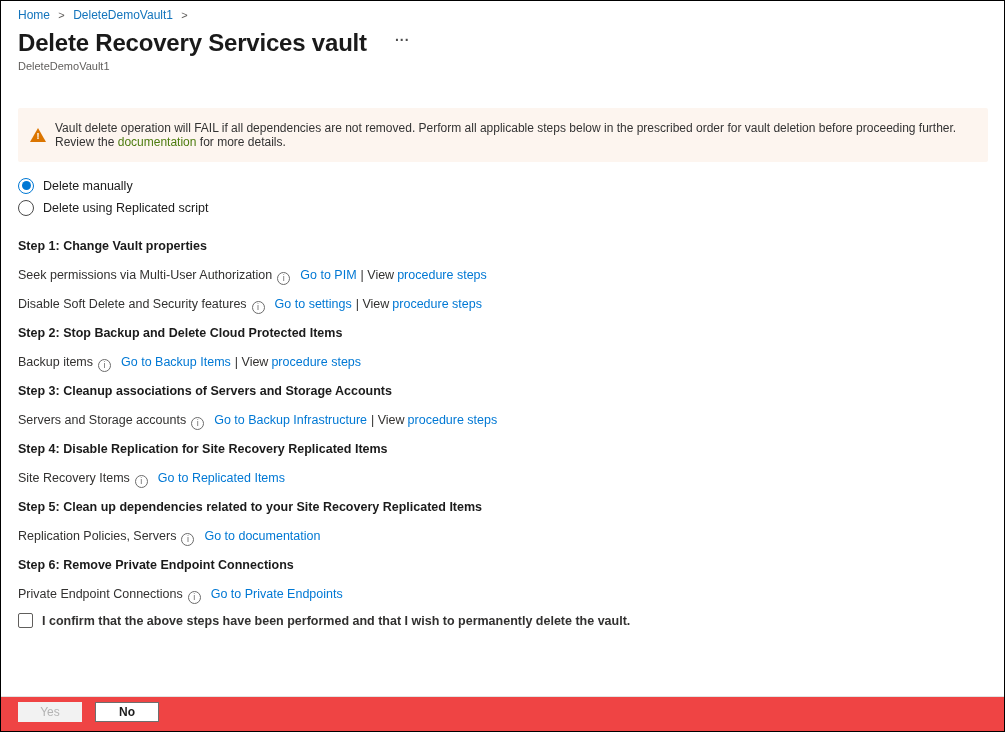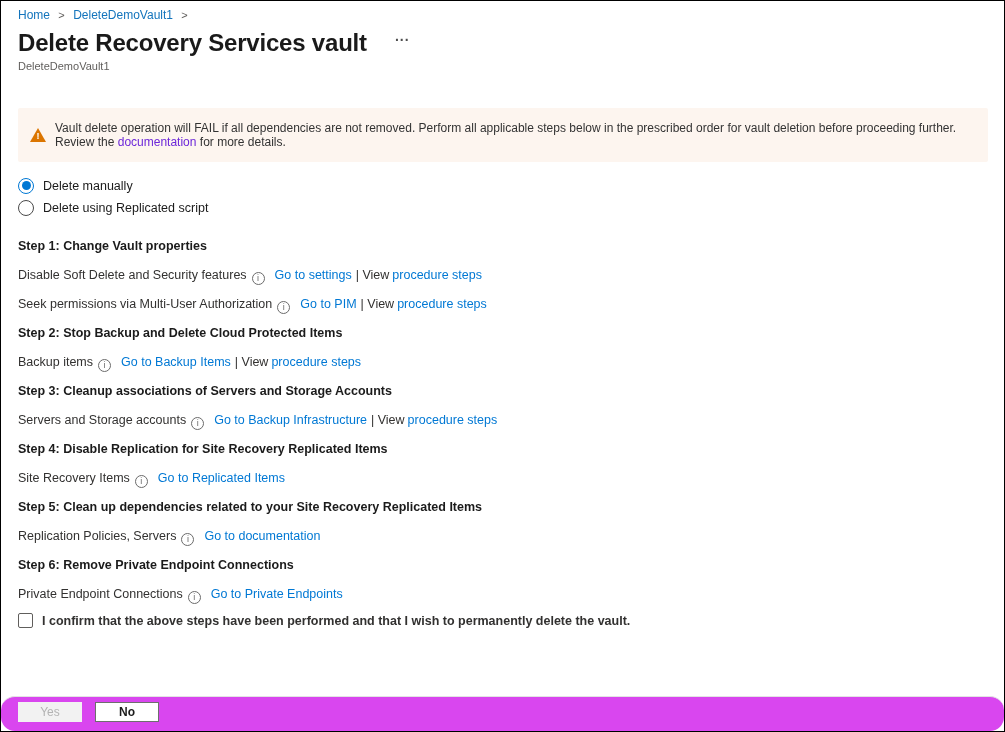--- a/index.html
+++ b/index.html
@@ -37,21 +37,21 @@
   .warn-icon {
     flex:0 0 auto;
     width:16px; height:14px;
     clip-path: polygon(50% 0%, 100% 100%, 0% 100%);
     background:#db7500;
     color:#fff; font-size:9px; font-weight:700;
     display:inline-flex; align-items:flex-end; justify-content:center;
     padding-bottom:1px;
     margin-right:9px;
   }
-  .banner a { color:#6d28d9; text-decoration:none; cursor:pointer; }
+  .banner a { color:#4d7c0f; text-decoration:none; cursor:pointer; }
 
   
   .radio-group { margin-top:13px; }
   .radio-row { display:flex; align-items:center; height:21px; margin-bottom:1px; cursor:pointer; }
   .radio-outer {
     width:16px; height:16px; border-radius:50%;
     border:1px solid #4a4a4a; background:#fff;
     display:inline-flex; align-items:center; justify-content:center;
     margin-right:9px; flex:0 0 auto;
   }
@@ -78,23 +78,23 @@
   .checkbox {
     width:15px; height:15px; border:1px solid #605e5c; border-radius:2px;
     background:#fff; margin-right:9px; flex:0 0 auto; cursor:pointer;
   }
   .confirm-label { font-size:12.5px; color:#323130; }
 
   
   .footer {
     position:absolute; left:0; right:0; bottom:0;
     border-top:1px solid #e3e3e3;
-    background:#d946ef;
+    background:#ef4444;
     padding:5px 16px 9px 17px;
-    display:flex; align-items:center;border-radius:14px;
+    display:flex; align-items:center;
   }
   .btn {
     width:64px; height:20px;
     font-family:"Liberation Sans", sans-serif;
     font-size:12px;
     display:inline-flex; align-items:center; justify-content:center;
   }
   .btn-yes {
     background:#f2f2f2; color:#b3b3b3; border:1px solid #f2f2f2; cursor:default;
   }
@@ -144,24 +144,24 @@
       <div class="radio-row">
         <span class="radio-outer"></span>
         <span class="radio-label">Delete using Replicated script</span>
       </div>
     </div>
 
     <div class="steps">
 
       <div class="step-title">Step 1: Change Vault properties</div>
       <p class="step-row">
+        <span>Seek permissions via Multi-User Authorization</span><span class="info-icon">i</span><a>Go to PIM</a><span class="view-sep">| View</span><a>procedure steps</a>
+      </p>
+      <p class="step-row">
         <span>Disable Soft Delete and Security features</span><span class="info-icon">i</span><a>Go to settings</a><span class="view-sep">| View</span><a>procedure steps</a>
-      </p>
-      <p class="step-row">
-        <span>Seek permissions via Multi-User Authorization</span><span class="info-icon">i</span><a>Go to PIM</a><span class="view-sep">| View</span><a>procedure steps</a>
       </p>
 
       <div class="step-title">Step 2: Stop Backup and Delete Cloud Protected Items</div>
       <p class="step-row">
         <span>Backup items</span><span class="info-icon">i</span><a>Go to Backup Items</a><span class="view-sep">| View</span><a>procedure steps</a>
       </p>
 
       <div class="step-title">Step 3: Cleanup associations of Servers and Storage Accounts</div>
       <p class="step-row">
         <span>Servers and Storage accounts</span><span class="info-icon">i</span><a>Go to Backup Infrastructure</a><span class="view-sep">| View</span><a>procedure steps</a>

